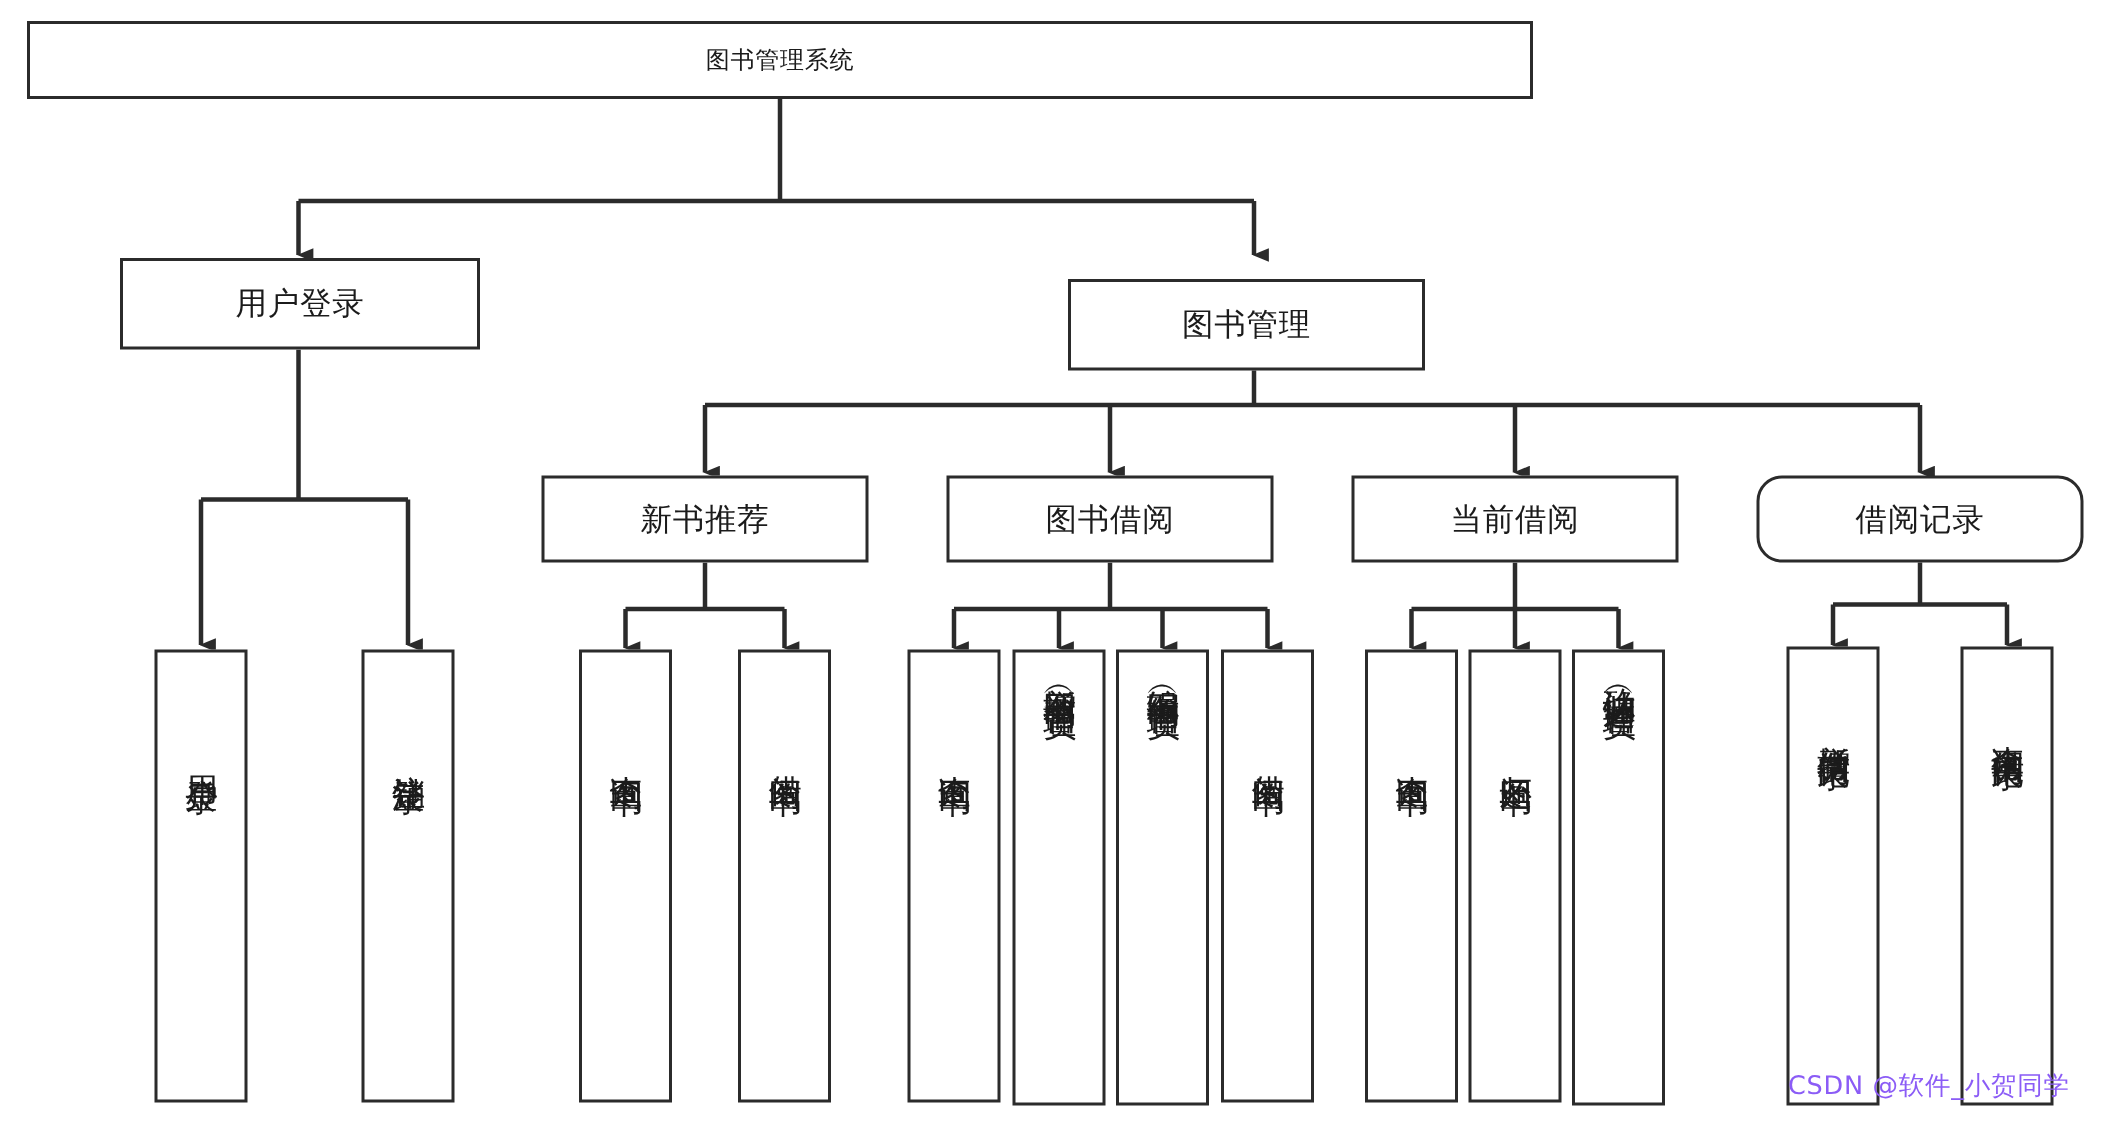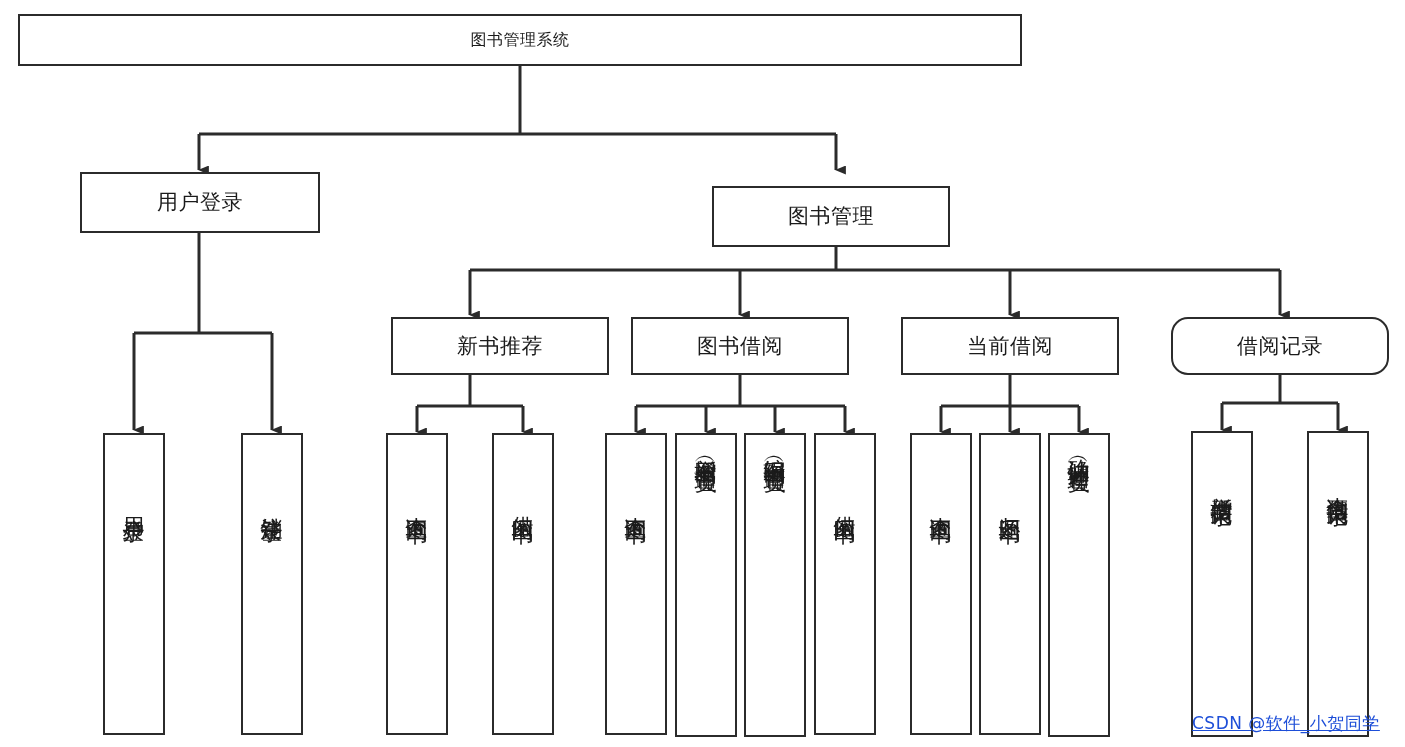--- a/index.html
+++ b/index.html
@@ -65,25 +65,24 @@
     white-space: nowrap;
   }
   .v-node.mid .lbl {
     margin-top: 58px;
   }
   .v-node.mid2 .lbl {
     margin-top: 40px;
   }
   .watermark {
     position: absolute;
-    color: #1d4ed8;
+    color: #8b5cf6;
     font-size: 17px;
     white-space: nowrap;
     letter-spacing: 0.5px;
-    text-decoration: underline;
   }
 </style>
 </head>
 <body>
 
 <div id="canvas">
 
   <svg id="wires" viewBox="0 0 1405 747" width="1405" height="747" xmlns="http://www.w3.org/2000/svg">
     <defs>
       <marker id="arrow" viewBox="0 0 10 12" refX="5" refY="11" markerWidth="9" markerHeight="11" orient="auto-start-reverse" markerUnits="userSpaceOnUse">
@@ -140,21 +139,21 @@
     <span class="lbl">图书管理系统</span>
   </div>
 
   <div class="node h-node" style="left:80px; top:172px; width:240px; height:61px;">
     <span class="lbl">用户登录</span>
   </div>
   <div class="node h-node" style="left:712px; top:172px; width:238px; height:61px;margin-top:14px;">
     <span class="lbl">图书管理</span>
   </div>
 
-  <div class="node h-node" style="left:361px; top:317px; width:218px; height:58px;margin-left:30px;">
+  <div class="node h-node" style="left:361px; top:317px; width:218px; height:58px;">
     <span class="lbl">新书推荐</span>
   </div>
   <div class="node h-node" style="left:631px; top:317px; width:218px; height:58px;">
     <span class="lbl">图书借阅</span>
   </div>
   <div class="node h-node" style="left:901px; top:317px; width:218px; height:58px;align-items:center;">
     <span class="lbl">当前借阅</span>
   </div>
   <div class="node h-node" style="left:1171px; top:317px; width:218px; height:58px;border-radius:17px;">
     <span class="lbl">借阅记录</span>

